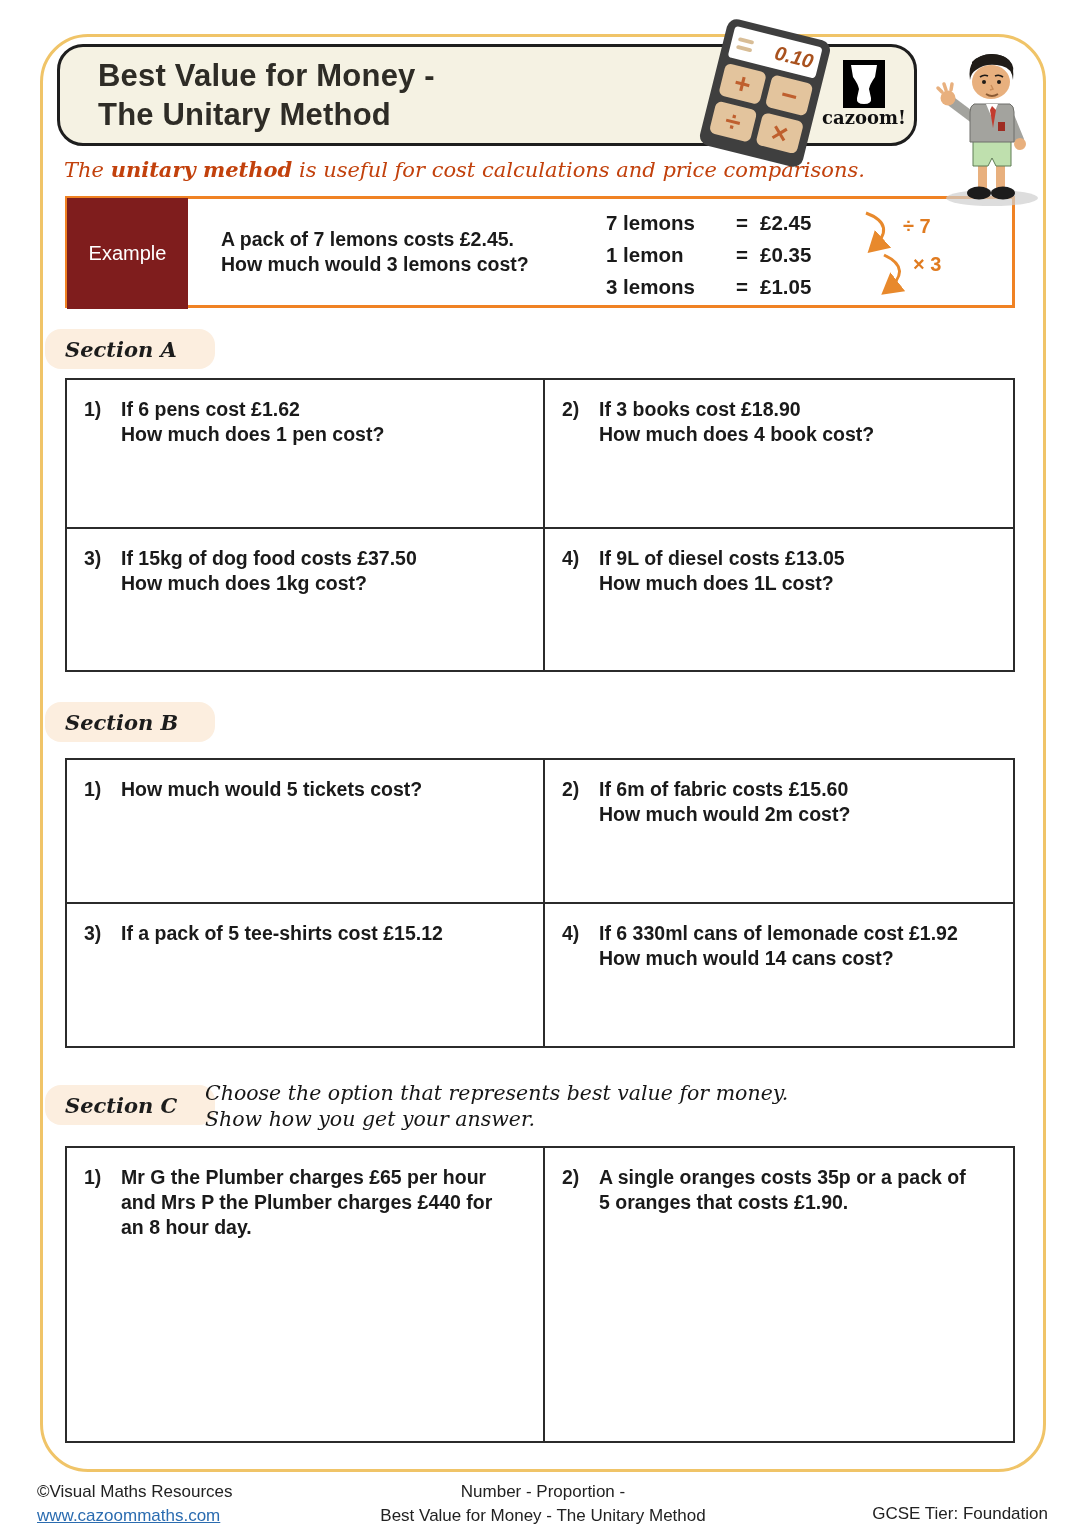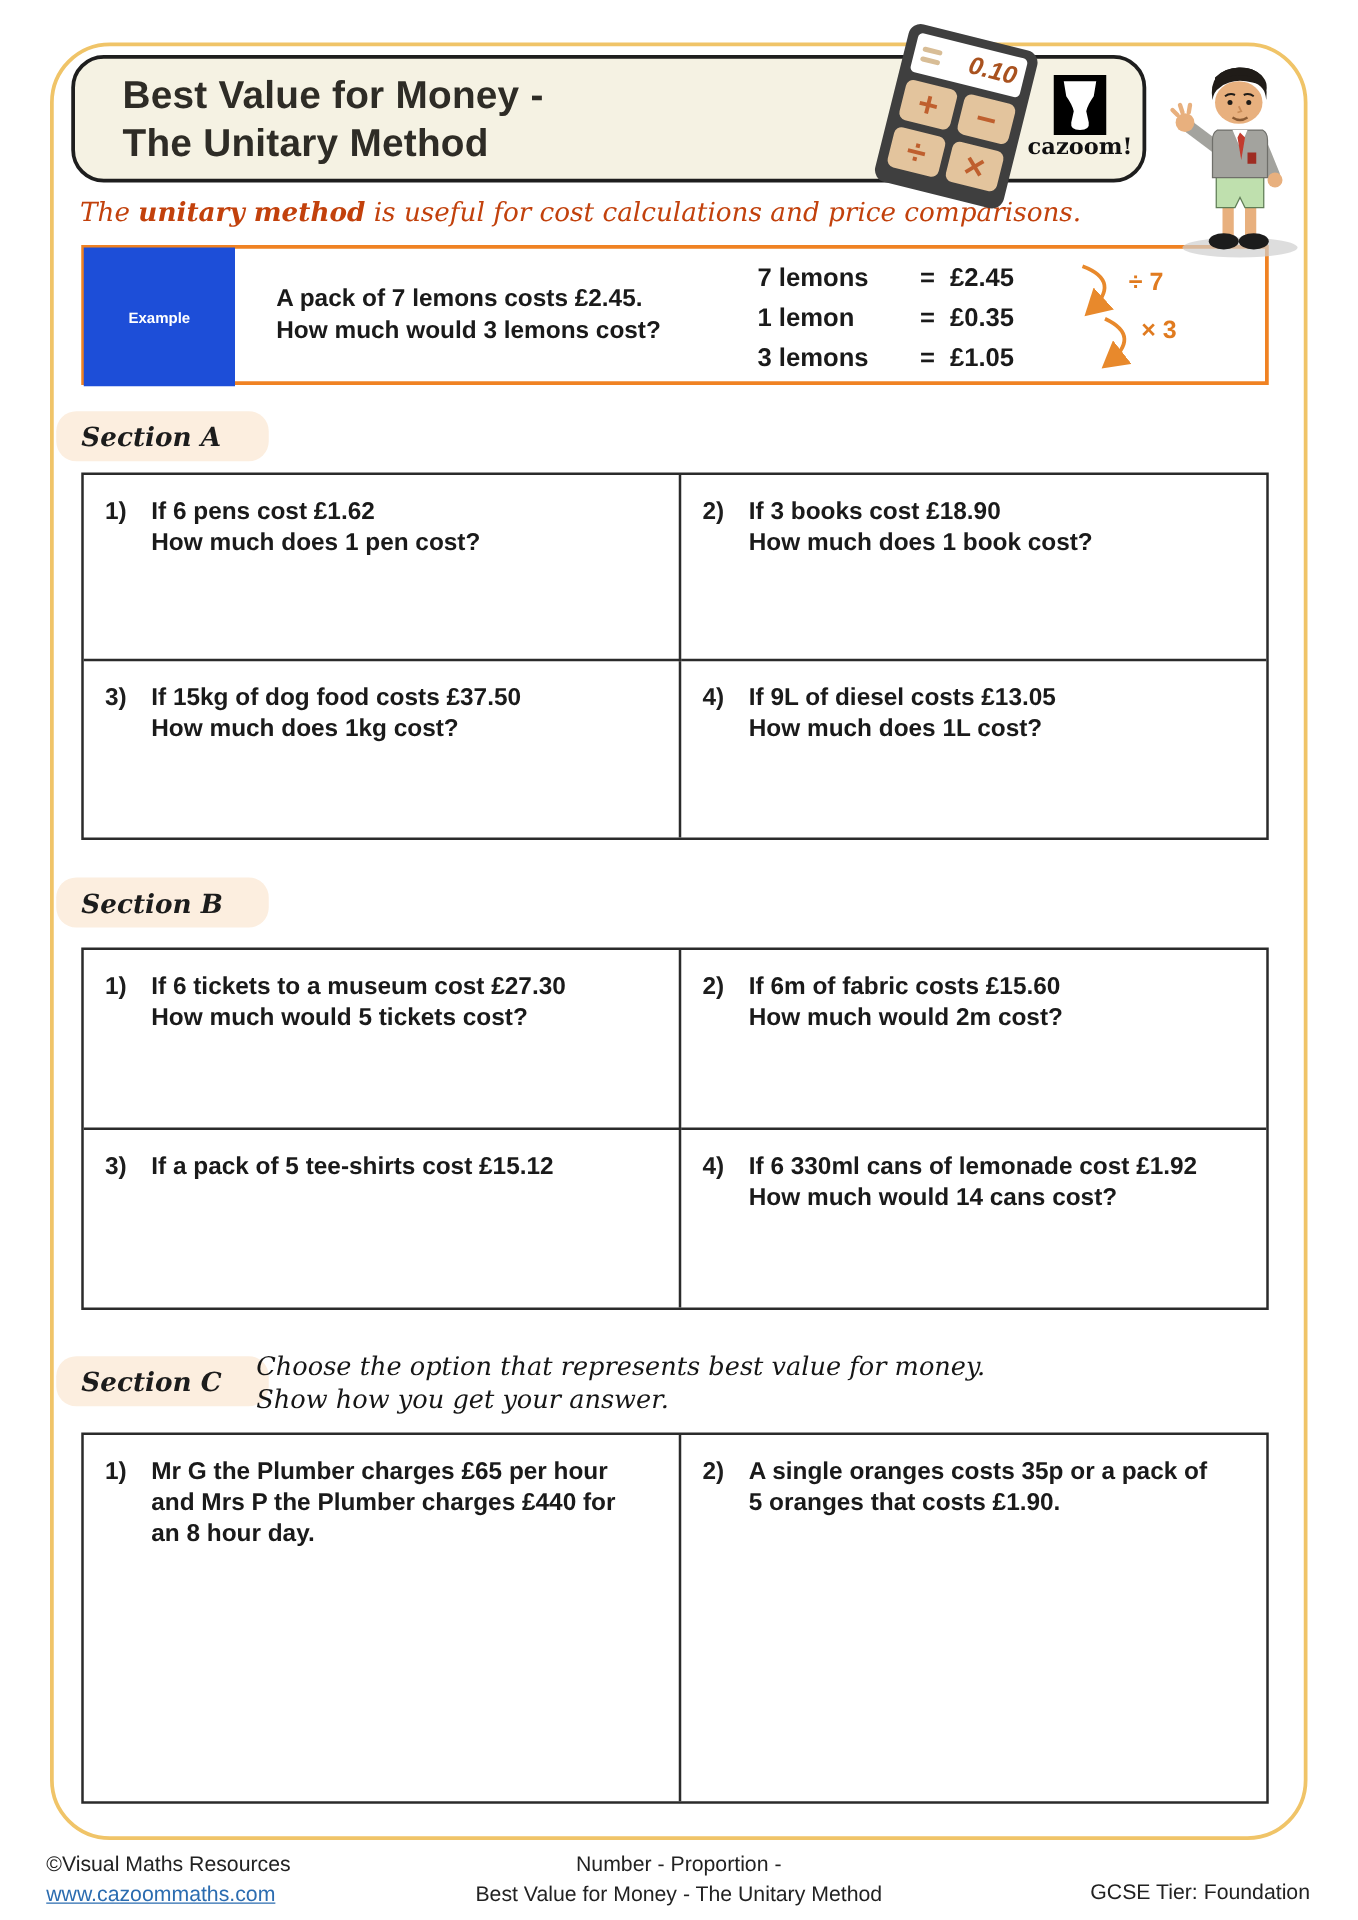--- a/index.html
+++ b/index.html
@@ -53,21 +53,21 @@
   }
   .intro-line b { font-weight:bold; }
 
   
   .example-box {
     position:absolute; left:65px; top:196px; width:950px; height:112px;
     border:3px solid #F08223; background:#fff;
   }
   .example-label {
     position:absolute; left:-1px; top:-1px; width:121px; height:111px;
-    background:#1d4ed8; color:#fff; font-size:12px; font-weight:bold;
+    background:#7f1d1d; color:#fff; font-size:20px; font-weight:normal;
     display:flex; align-items:center; justify-content:center;
   }
   .example-question {
     position:absolute; left:153px; top:50%; transform:translateY(-50%);
     font-size:19.5px; font-weight:bold; line-height:25px; color:#1a1a1a;
   }
   .example-working {
     position:absolute; left:538px; top:8px;
     display:grid; grid-template-columns:118px 36px 96px; grid-auto-rows:32px;
     align-items:center; font-size:20.5px; font-weight:bold; color:#1a1a1a;
@@ -220,21 +220,21 @@
     <span class="qnum">1)</span>
     <span class="qlines">
       <div>If 6 pens cost £1.62</div>
       <div>How much does 1 pen cost?</div>
     </span>
   </div>
   <div class="qcell bB">
     <span class="qnum">2)</span>
     <span class="qlines">
       <div>If 3 books cost £18.90</div>
-      <div>How much does 1 book cost?</div>
+      <div>How much does 4 book cost?</div>
     </span>
   </div>
   <div class="qcell bR">
     <span class="qnum">3)</span>
     <span class="qlines">
       <div>If 15kg of dog food costs £37.50</div>
       <div>How much does 1kg cost?</div>
     </span>
   </div>
   <div class="qcell">
@@ -244,21 +244,20 @@
       <div>How much does 1L cost?</div>
     </span>
   </div>
 </div>
 
 <div class="section-label label-b">Section B</div>
 <div class="qbox qbox-b">
   <div class="qcell bR bB">
     <span class="qnum">1)</span>
     <span class="qlines">
-      <div>If 6 tickets to a museum cost £27.30</div>
       <div>How much would 5 tickets cost?</div>
     </span>
   </div>
   <div class="qcell bB">
     <span class="qnum">2)</span>
     <span class="qlines">
       <div>If 6m of fabric costs £15.60</div>
       <div>How much would 2m cost?</div>
     </span>
   </div>

